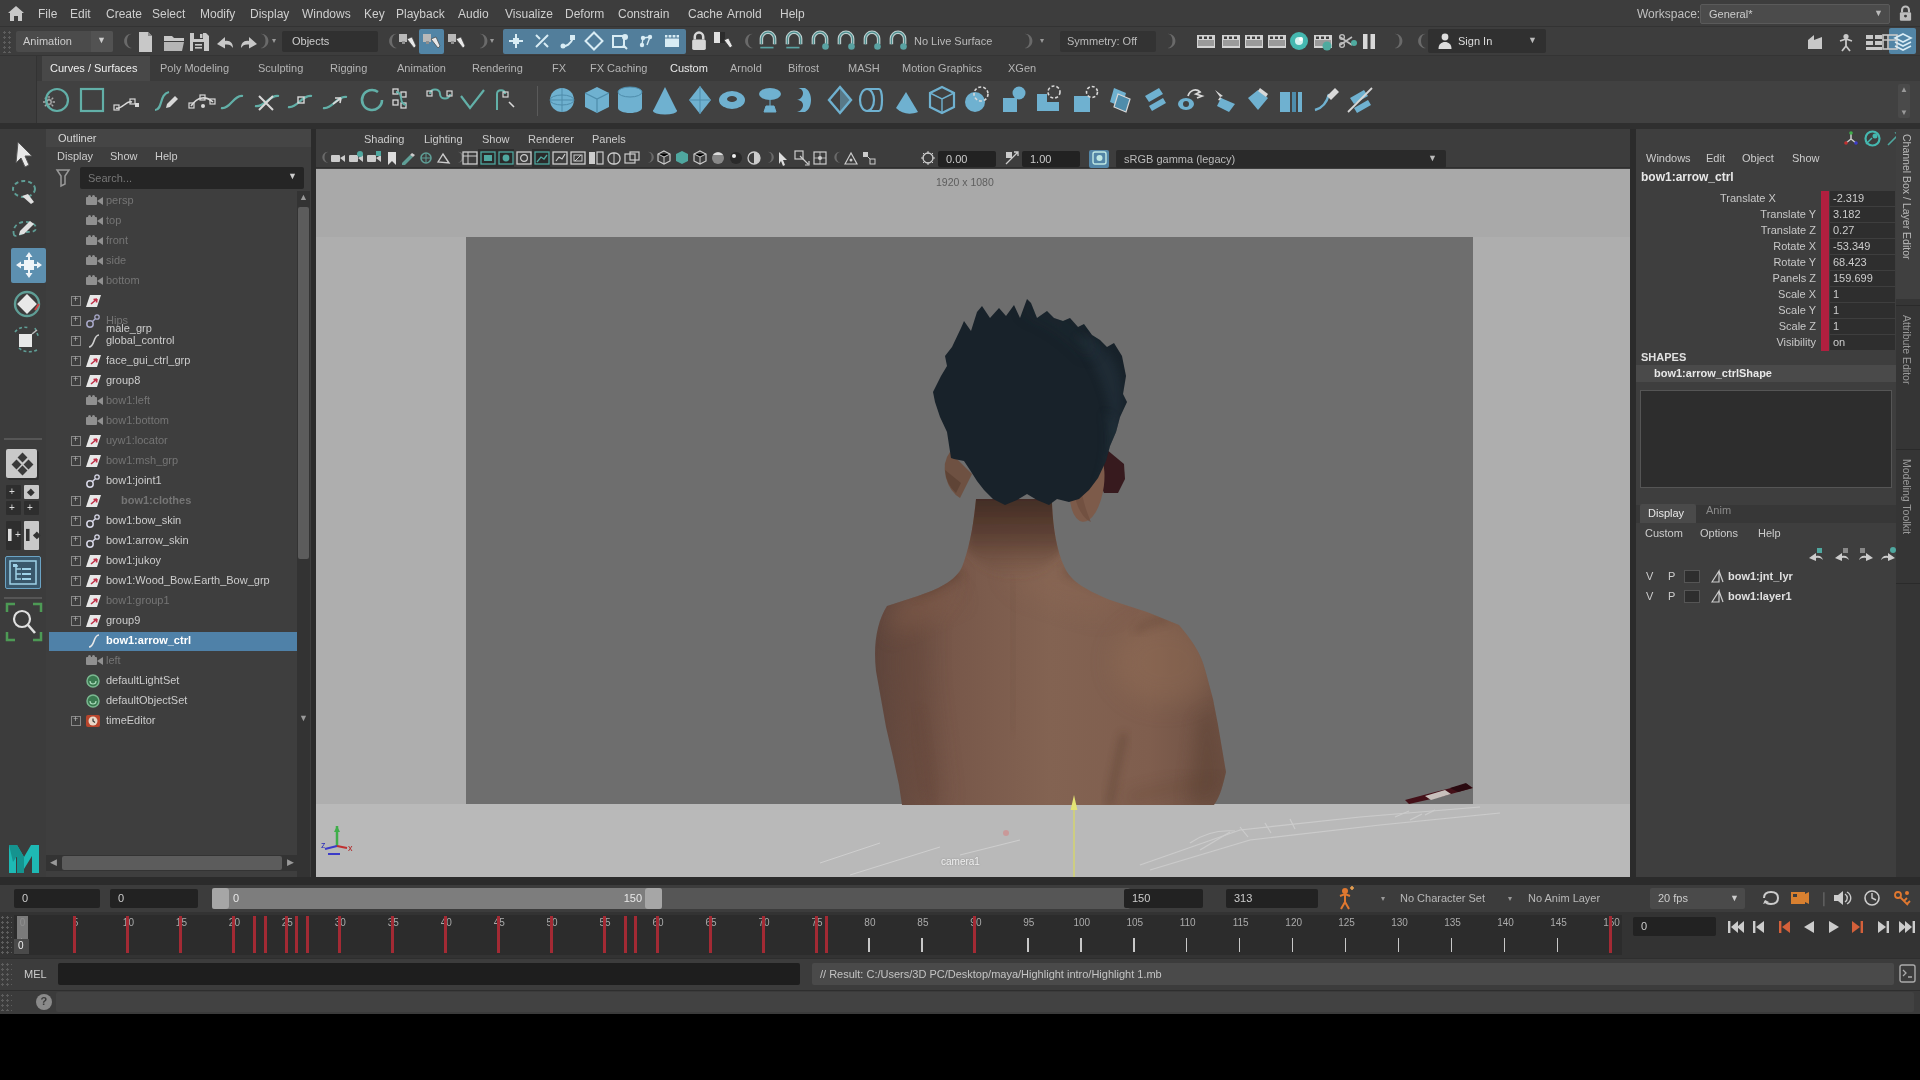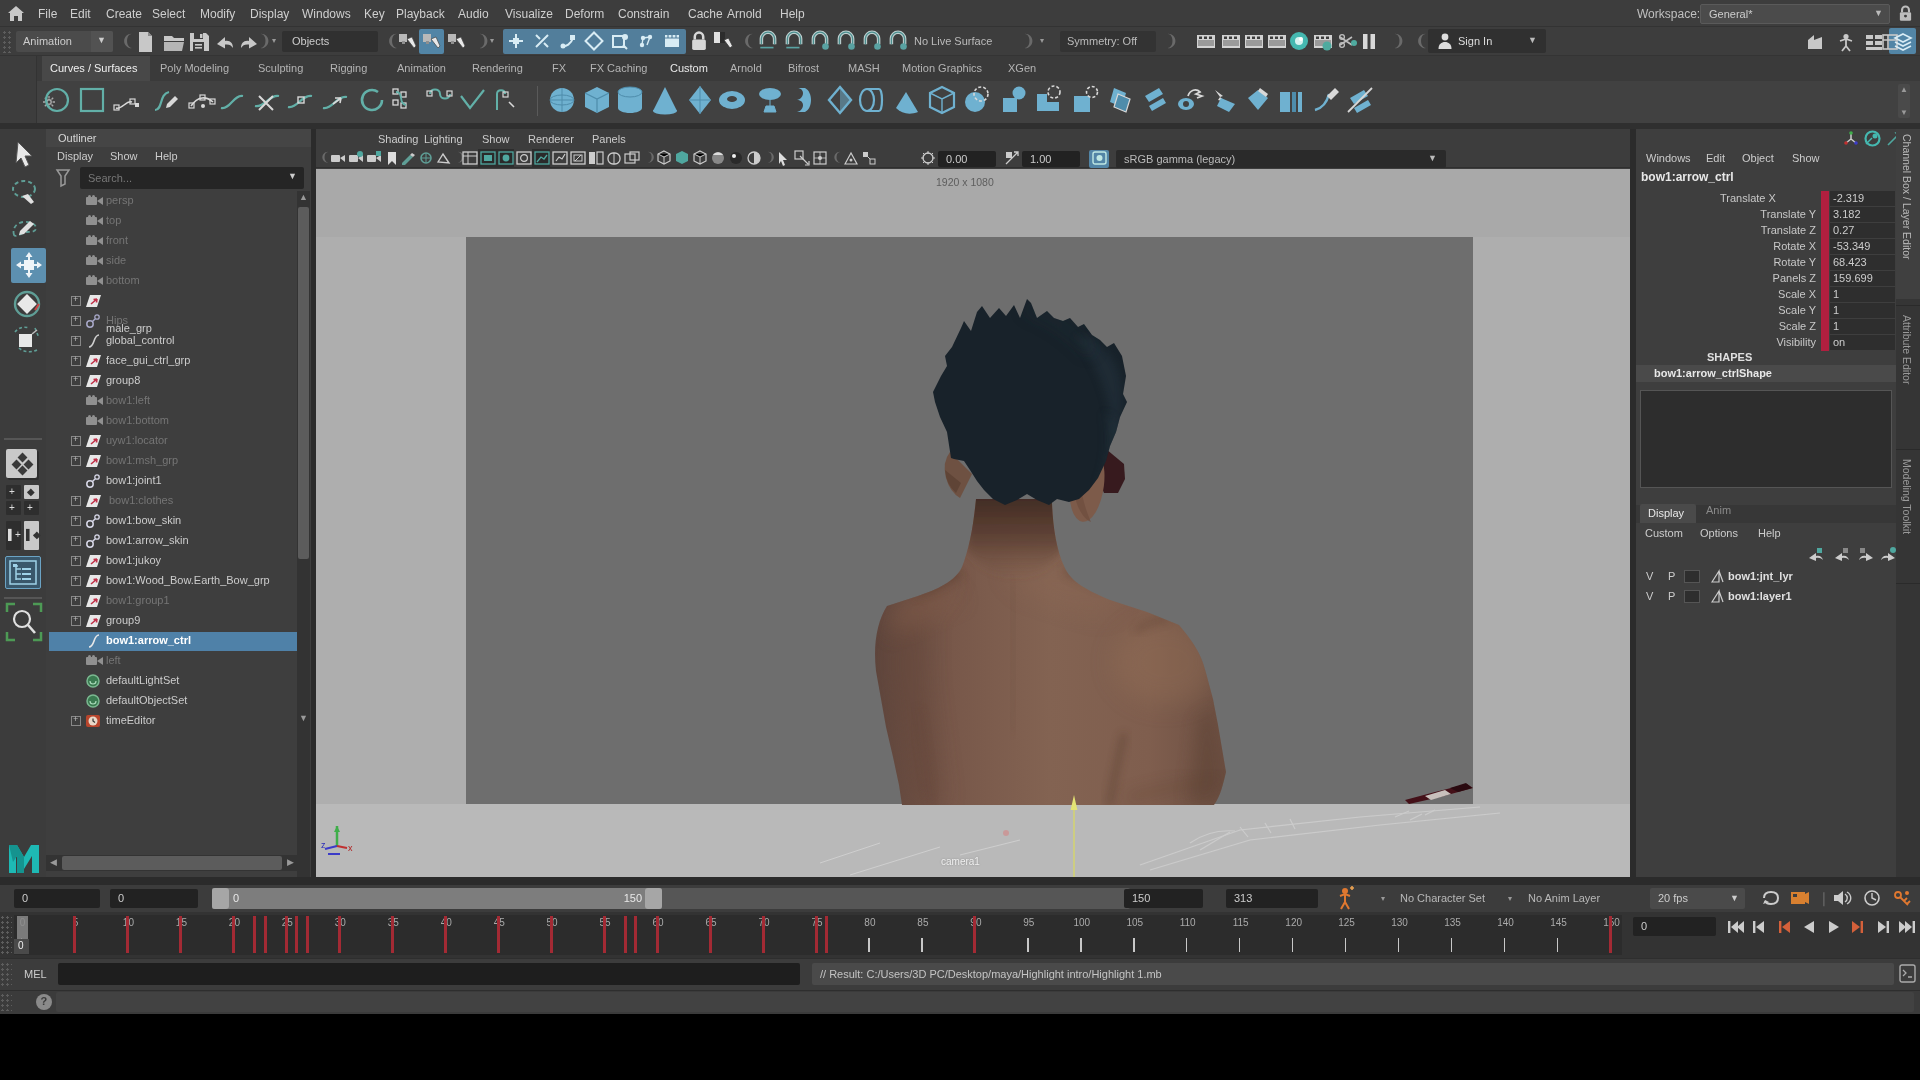--- a/index.html
+++ b/index.html
@@ -1148,21 +1148,21 @@
         <path d="M6 8l3-3" stroke="#d8d8e8" stroke-width="1.5"></path>
       </svg>
 <div class="txt" style="left:106px;top:474px;color:#cccccc;font-weight:normal;">bow1:joint1</div>
 <div class="abs" style="left:71px;top:496px;width:10px;height:10px;border:1px solid #888;">
         <span style="position:absolute;left:1px;top:-3px;font-size:9px;color:#bbb;">+</span>
       </div>
 <svg style="left:86px;top:494px;" width="16" height="14" viewBox="0 0 16 14">
         <path d="M4 1h11l-4 12H0z" fill="#e8e8e8"></path>
         <path d="M5 10l6-5M11 5l-3.5.5M11 5l-.5 3.5" stroke="#c03048" stroke-width="1.6" fill="none"></path>
       </svg>
-<div class="txt" style="left:94px;top:494px;color:#757575;font-weight:normal;padding-left:15px;">bow1:clothes</div>
+<div class="txt" style="left:106px;top:494px;color:#757575;font-weight:bold;padding-left:15px;">bow1:clothes</div>
 <div class="abs" style="left:71px;top:516px;width:10px;height:10px;border:1px solid #888;">
         <span style="position:absolute;left:1px;top:-3px;font-size:9px;color:#bbb;">+</span>
       </div>
 <svg style="left:86px;top:514px;" width="14" height="14" viewBox="0 0 14 14">
         <circle cx="4" cy="10" r="3.2" fill="none" stroke="#d8d8e8" stroke-width="1.5"></circle>
         <circle cx="11" cy="3" r="2.2" fill="none" stroke="#d8d8e8" stroke-width="1.3"></circle>
         <path d="M6 8l3-3" stroke="#d8d8e8" stroke-width="1.5"></path>
       </svg>
 <div class="txt" style="left:106px;top:514px;color:#cccccc;font-weight:normal;">bow1:bow_skin</div>
 <div class="abs" style="left:71px;top:536px;width:10px;height:10px;border:1px solid #888;">
@@ -1238,21 +1238,21 @@
         <circle cx="7" cy="7" r="4.5" fill="#e8d8c8"></circle>
         <path d="M7 4.5V7l2 1.5" stroke="#333" stroke-width="1.2" fill="none"></path>
       </svg>
 <div class="txt" style="left:106px;top:714px;color:#cccccc;font-weight:normal;">timeEditor</div>
 <div class="abs" style="left:46px;top:855px;width:251px;height:16px;background:#333;"></div>
 <div class="txt" style="left:50px;top:857px;font-size:9px;color:#999;">◀</div>
 <div class="abs" style="left:62px;top:856px;width:220px;height:14px;background:#5c5c5c;border-radius:2px;"></div>
 <div class="txt" style="left:287px;top:857px;font-size:9px;color:#999;">▶</div>
 <div class="abs" style="left:316px;top:129px;width:1314px;height:748px;background:#3d3d3d;"></div>
 <div class="txt" style="left:316px;top:133px;color:#ccc;margin-top:25px;">View</div>
-<div class="txt" style="left:364px;top:133px;color:#ccc;margin-left:14px;">Shading</div>
+<div class="txt" style="left:364px;top:133px;color:#ccc;">Shading</div>
 <div class="txt" style="left:424px;top:133px;color:#ccc;">Lighting</div>
 <div class="txt" style="left:482px;top:133px;color:#ccc;">Show</div>
 <div class="txt" style="left:528px;top:133px;color:#ccc;">Renderer</div>
 <div class="txt" style="left:592px;top:133px;color:#ccc;">Panels</div>
 <div class="abs" style="left:316px;top:149px;width:1314px;height:19px;background:#3d3d3d;border-bottom:1px solid #2f2f2f;"></div>
 <div class="vsep txt" style="left:320px;top:150px;font-size:12px;">❨</div>
 <svg style="left:330px;top:150px;" width="16" height="17" viewBox="0 0 16 17">
         <rect x="1" y="5" width="9" height="7" rx="1" fill="#ccc"></rect>
         <path d="M10 8l5-3v7z" fill="#ccc"></path>
       </svg>
@@ -1537,21 +1537,21 @@
 <div class="txt" style="left:1720px;top:304px;width:96px;text-align:right;color:#c8c8c8;">Scale Y</div>
 <div class="abs" style="left:1830px;top:303px;width:65px;height:15px;background:#2e2e2e;"></div>
 <div class="txt" style="left:1833px;top:304px;color:#ccc;">1</div>
 <div class="txt" style="left:1720px;top:320px;width:96px;text-align:right;color:#c8c8c8;">Scale Z</div>
 <div class="abs" style="left:1830px;top:319px;width:65px;height:15px;background:#2e2e2e;"></div>
 <div class="txt" style="left:1833px;top:320px;color:#ccc;">1</div>
 <div class="txt" style="left:1720px;top:336px;width:96px;text-align:right;color:#c8c8c8;">Visibility</div>
 <div class="abs" style="left:1830px;top:335px;width:65px;height:15px;background:#2e2e2e;"></div>
 <div class="txt" style="left:1833px;top:336px;color:#ccc;">on</div>
 <div class="abs" style="left:1821px;top:191px;width:8px;height:160px;background:#b01f3f;"></div>
-<div class="txt" style="left:1707px;top:351px;color:#e0e0e0;font-weight:bold;">SHAPES</div>
+<div class="txt" style="left:1641px;top:351px;color:#e0e0e0;font-weight:bold;">SHAPES</div>
 <div class="abs" style="left:1636px;top:365px;width:260px;height:17px;background:#4a4a4a;"></div>
 <div class="txt" style="left:1654px;top:367px;color:#e8e8e8;font-weight:bold;">bow1:arrow_ctrlShape</div>
 <div class="abs" style="left:1640px;top:390px;width:252px;height:98px;background:#2d2d2d;border:1px solid #555;"></div>
 <div class="abs" style="left:1636px;top:505px;width:260px;height:18px;background:#373737;"></div>
 <div class="abs" style="left:1640px;top:504px;width:56px;height:19px;background:#4a4a4a;border-radius:2px 2px 0 0;"></div>
 <div class="txt" style="left:1648px;top:507px;color:#e8e8e8;">Display</div>
 <div class="txt" style="left:1706px;top:504px;color:#8a8a8a;">Anim</div>
 <div class="txt" style="left:1645px;top:527px;color:#ccc;">Custom</div>
 <div class="txt" style="left:1700px;top:527px;color:#ccc;">Options</div>
 <div class="txt" style="left:1758px;top:527px;color:#ccc;">Help</div>

